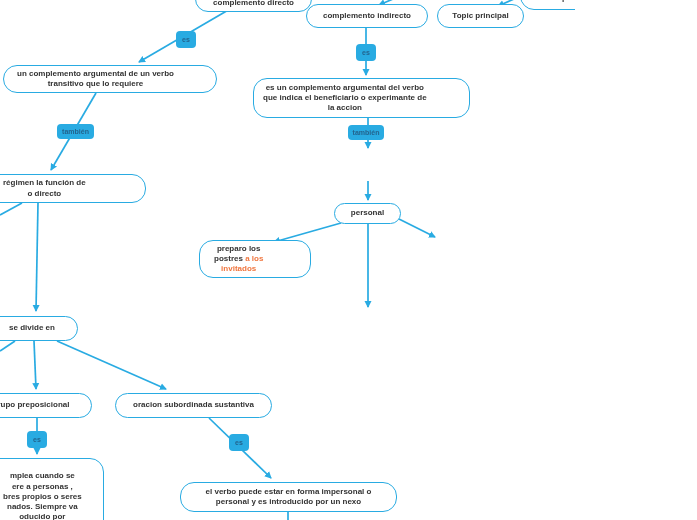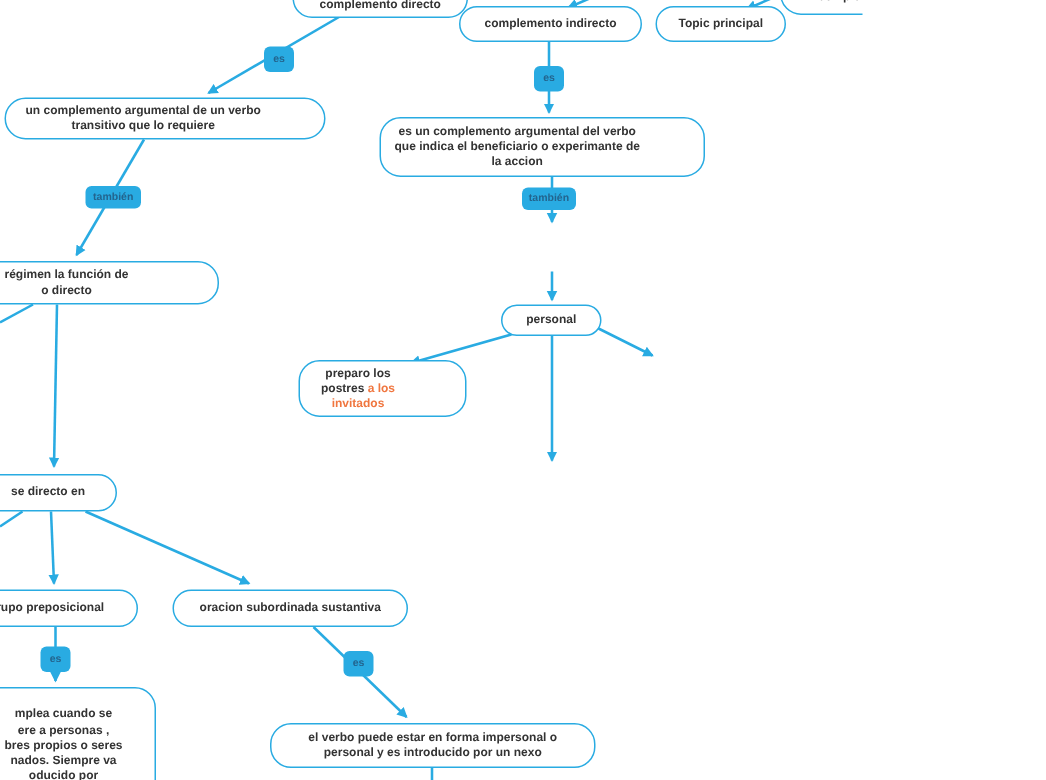--- a/index.html
+++ b/index.html
@@ -112,21 +112,21 @@
   <div class="node left pill" style="left:628px;top:305px;width:150px;height:25px;padding-left:14px;">
     <span class="txt">entro no se a</span>
   </div>
 
   <div class="node left" style="left:-74px;top:174px;width:220px;height:29px;padding-left:76px;">
     <span class="txt">régimen la función de
 o directo</span>
   </div>
 
   <div class="node pill" style="left:-14px;top:316px;width:92px;height:25px;">
-    <span class="txt">se directo en</span>
+    <span class="txt">se divide en</span>
   </div>
 
   <div class="node pill" style="left:-30px;top:393px;width:122px;height:25px;">
     <span class="txt">grupo preposicional</span>
   </div>
 
   <div class="node left" style="left:-68px;top:458px;width:172px;height:78px;padding-left:70px;">
     <span class="txt">mplea cuando se
 ere a personas ,
 bres propios o seres

